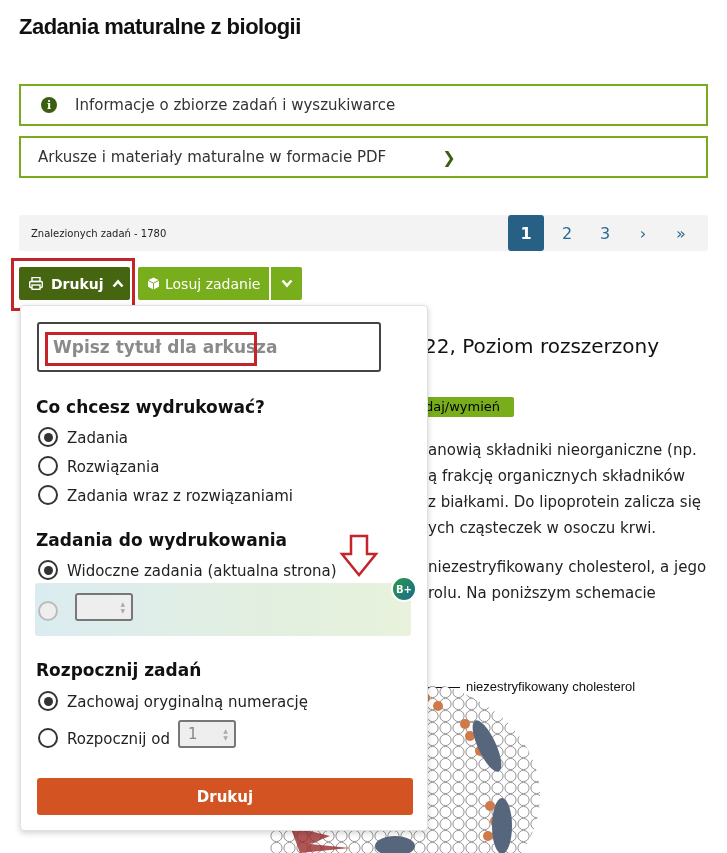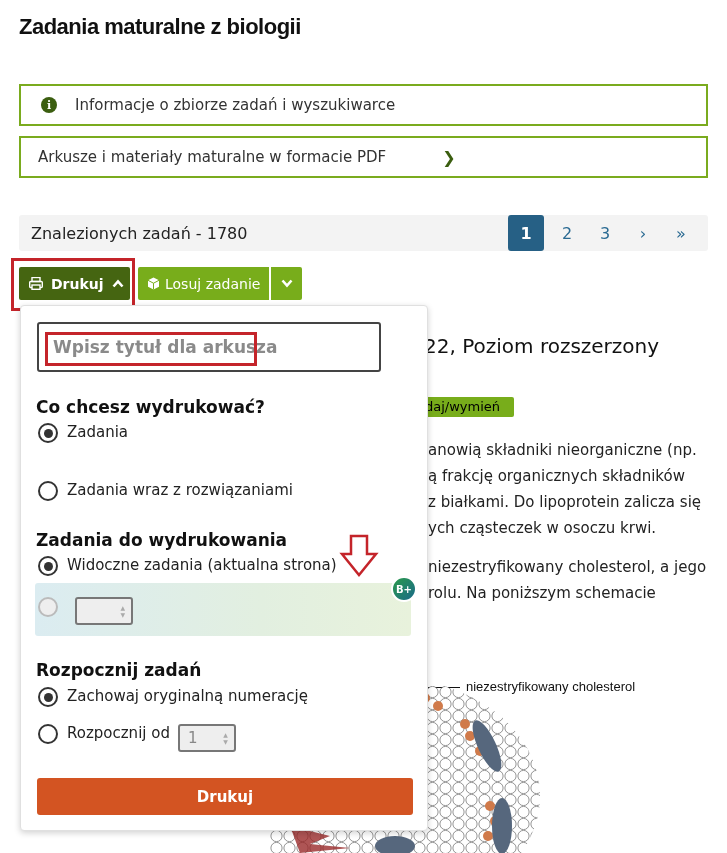--- a/index.html
+++ b/index.html
@@ -8,21 +8,21 @@
 
   .page-title { position: absolute; left: 19px; top: 14px; font-size: 22px; font-weight: bold; color: #111; letter-spacing: -0.5px; font-family: "Liberation Sans", sans-serif; }
 
   .link-box { position: absolute; left: 19px; width: 689px; height: 42px; border: 2px solid #7aab1e; display: flex; align-items: center; font-size: 15px; color: #333; }
   .link-box.info { top: 84px; padding-left: 20px; }
   .link-box.pdf { top: 136px; padding-left: 17px; gap: 38px; }
   .info-icon { width: 16px; height: 16px; border-radius: 50%; background: #3b5e10; color: #fff; font-size: 11px; font-weight: bold; display: inline-flex; align-items: center; justify-content: center; margin-right: 18px; font-family: "DejaVu Serif", serif; }
   .chev-right { margin-left: 18px; color: #3b5e10; font-weight: bold; font-size: 16px; }
 
   .results-bar { position: absolute; left: 19px; top: 215px; width: 689px; height: 36px; background: #f3f3f3; border-radius: 3px; display: flex; align-items: center; }
-  .results-count { padding-left: 12px; font-size: 16px; color: #222; flex: 1; }
+  .results-count { padding-left: 12px; font-size: 10px; color: #222; flex: 1; }
   .pager { display: flex; align-items: center; height: 36px; margin-right: 8px; }
   .page-btn { width: 38px; height: 36px; display: flex; align-items: center; justify-content: center; font-size: 16px; color: #2a6a92; }
   .page-btn.active { background: #266085; color: #fff; border-radius: 3px; font-weight: bold; width: 36px; margin-right: 4px; }
 
   .print-outline { position: absolute; left: 11px; top: 258px; width: 124px; height: 53px; border: 3px solid #c4242a; }
   .btn-print { position: absolute; left: 19px; top: 267px; width: 111px; height: 33px; background: #456511; color: #fff; font-size: 14px; font-weight: bold; display: flex; align-items: center; padding-left: 10px; gap: 8px; border-radius: 2px; }
   .btn-random { position: absolute; left: 138px; top: 267px; width: 131px; height: 33px; background: #78ad1b; color: #fff; font-size: 14px; display: flex; align-items: center; padding-left: 9px; gap: 5px; border-radius: 2px 0 0 2px; }
   .btn-random-caret { position: absolute; left: 271px; top: 267px; width: 31px; height: 33px; background: #78ad1b; color: #fff; display: flex; align-items: center; justify-content: center; border-radius: 0 2px 2px 0; }
 
   
@@ -34,21 +34,21 @@
   .diagram { position: absolute; left: 270px; top: 686px; width: 270px; height: 167px; overflow: hidden; }
 
   
   .popup { position: absolute; left: 20px; top: 305px; width: 408px; height: 526px; background: #fff; border: 1px solid #e0e0e0; border-radius: 4px; box-shadow: 0 2px 6px rgba(0,0,0,0.18); }
   .title-input-wrap { position: absolute; left: 16px; top: 16px; width: 344px; height: 50px; border: 2px solid #444; border-radius: 3px; }
   .title-input { position: absolute; left: 0; top: 0; width: 100%; height: 100%; border: none; outline: none; background: transparent; padding-left: 14px; font-size: 17px; font-weight: bold; color: #888; font-family: "DejaVu Sans", sans-serif; }
   .title-input::placeholder { color: #8a8a8a; }
   .title-input-outline { position: absolute; left: 24px; top: 26px; width: 212px; height: 34px; border: 3px solid #c4242a; pointer-events: none; }
 
   .section-h { position: absolute; left: 15px; font-size: 17px; font-weight: bold; color: #111; }
-  .radio-row { position: absolute; left: 17px; display: flex; align-items: flex-start; font-size: 15px; color: #222; height: 24px; white-space: nowrap; }
+  .radio-row { position: absolute; left: 17px; display: flex; align-items: flex-end; font-size: 15px; color: #222; height: 24px; white-space: nowrap; }
   .radio { width: 20px; height: 20px; border: 2px solid #333; border-radius: 50%; margin-right: 9px; display: inline-flex; align-items: center; justify-content: center; background: #fff; flex-shrink: 0; }
   .radio.checked::after { content: ""; width: 9px; height: 9px; background: #333; border-radius: 50%; }
   .radio.disabled { border-color: #bbb; background: #eee; }
 
   .highlight-row { position: absolute; left: 14px; top: 277px; width: 376px; height: 53px; background: linear-gradient(90deg, #dbecf1 0%, #e2efe0 60%, #e8f2dc 100%); border-radius: 3px; }
   .num-input { width: 58px; height: 28px; border: 2px solid #777; border-radius: 3px; background: #eee; display: inline-flex; align-items: center; justify-content: flex-end; padding-right: 6px; margin-left: 8px; font-size: 15px; color: #888; position: relative; }
   .num-input .val { position: absolute; left: 8px; }
   .spin { display: flex; flex-direction: column; font-size: 6px; color: #aaa; line-height: 7px; }
   .num-input.small { width: 58px; }
 
@@ -145,20 +145,24 @@
   <div class="title-input-wrap">
     <input class="title-input" type="text" placeholder="Wpisz tytuł dla arkusza" style="">
   </div>
   <div class="title-input-outline"></div>
 
   <div class="section-h" style="top:91px">Co chcesz wydrukować?</div>
   <label class="radio-row" style="top:117px">
     <span class="radio checked"></span>
     <span>Zadania</span>
   </label>
+  <label class="radio-row" style="top:146px">
+    <span class="radio"></span>
+    <span>Rozwiązania</span>
+  </label>
   <label class="radio-row" style="top:175px">
     <span class="radio"></span>
     <span>Zadania wraz z rozwiązaniami</span>
   </label>
 
   <div class="section-h" style="top:224px">Zadania do wydrukowania</div>
   <label class="radio-row" style="top:250px">
     <span class="radio checked"></span>
     <span>Widoczne zadania (aktualna strona)</span>
   </label>

